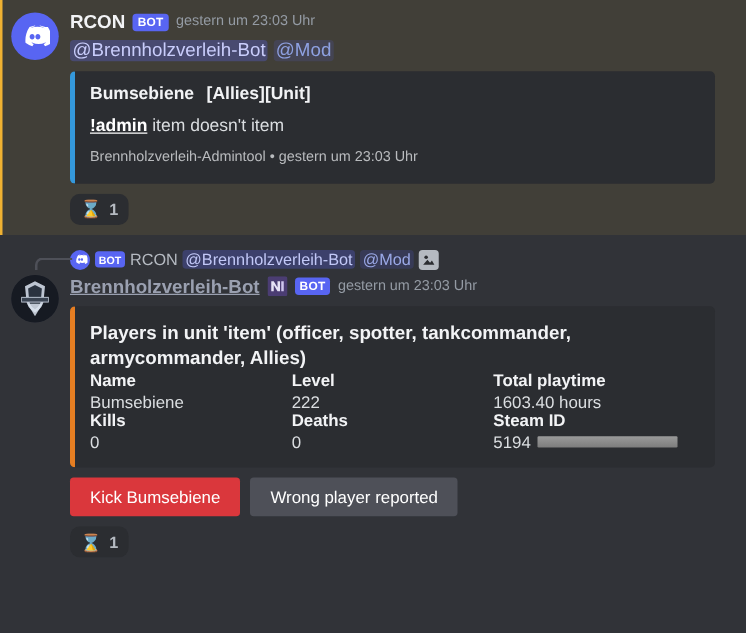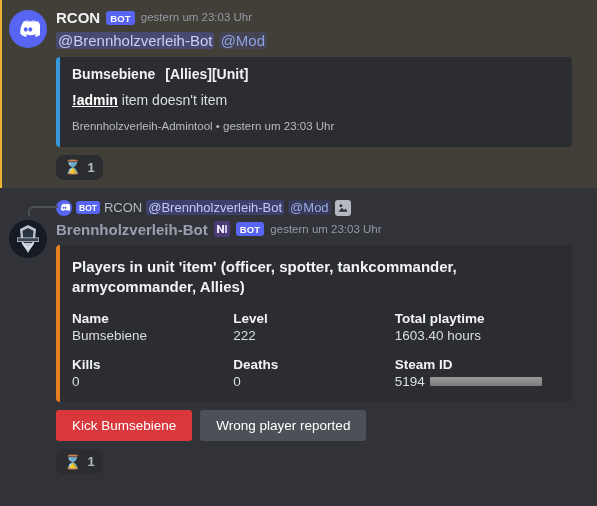--- a/index.html
+++ b/index.html
@@ -33,21 +33,21 @@
     width: 38px; height: 38px; border-radius: 50%;
     display: flex; align-items: center; justify-content: center;
     overflow: hidden;
   }
   .avatar-discord { background: #5865f2; }
   .avatar-crest { background: #1b1f2a; position: relative; }
 
   
   .hdr { display: flex; align-items: center; gap: 6px; line-height: 1.3; margin-bottom: 2px; }
   .username { font-size: 15px; font-weight: 600; color: #f2f3f5; }
-  .username.muted { color: #9aa0b0; }
+  .username.muted { color: #9aa0b0; text-decoration: underline; }
   .bot-tag {
     background: #5865f2; color: #fff;
     font-size: 9.5px; font-weight: 700; letter-spacing: .2px;
     border-radius: 3px; padding: 1px 4px 0 4px; line-height: 13px;
     height: 14px; display: inline-flex; align-items: center;
   }
   .timestamp { font-size: 11.5px; color: #949ba4; }
   .custom-emoji {
     width: 16px; height: 16px; display: inline-block; position: relative;
   }
@@ -106,21 +106,21 @@
   .embed.orange { border-left-color: #e67e22; }
   .embed-title {
     font-size: 15px; font-weight: 700; color: #f2f3f5; line-height: 20px;
   }
   .embed-row1 { display: flex; align-items: baseline; gap: 10px; margin-bottom: 8px; }
   .embed-tagline { font-size: 14px; font-weight: 700; color: #f2f3f5; }
   .embed-desc { font-size: 14px; line-height: 20px; color: #dbdee1; margin-bottom: 8px; }
   .embed-desc .cmd { font-weight: 700; color: #fff; text-decoration: underline; }
   .embed-footer { font-size: 11.5px; color: #b9bbbe; line-height: 16px; }
 
-  .fields { display: flex; margin-top: 14px; }
+  .fields { display: flex; }
   .field { flex: 1; min-width: 0; }
   .field-name { font-size: 13.5px; font-weight: 700; color: #f2f3f5; margin-bottom: 2px; }
   .field-value { font-size: 13.5px; color: #dbdee1; display: flex; align-items: center; gap: 2px; }
   .redacted {
     display: inline-block; height: 9px; width: 112px;
     background: linear-gradient(180deg,#9a9a9a,#7d7d7d);
     border-radius: 1px; margin-left: 3px;
   }
 
   

